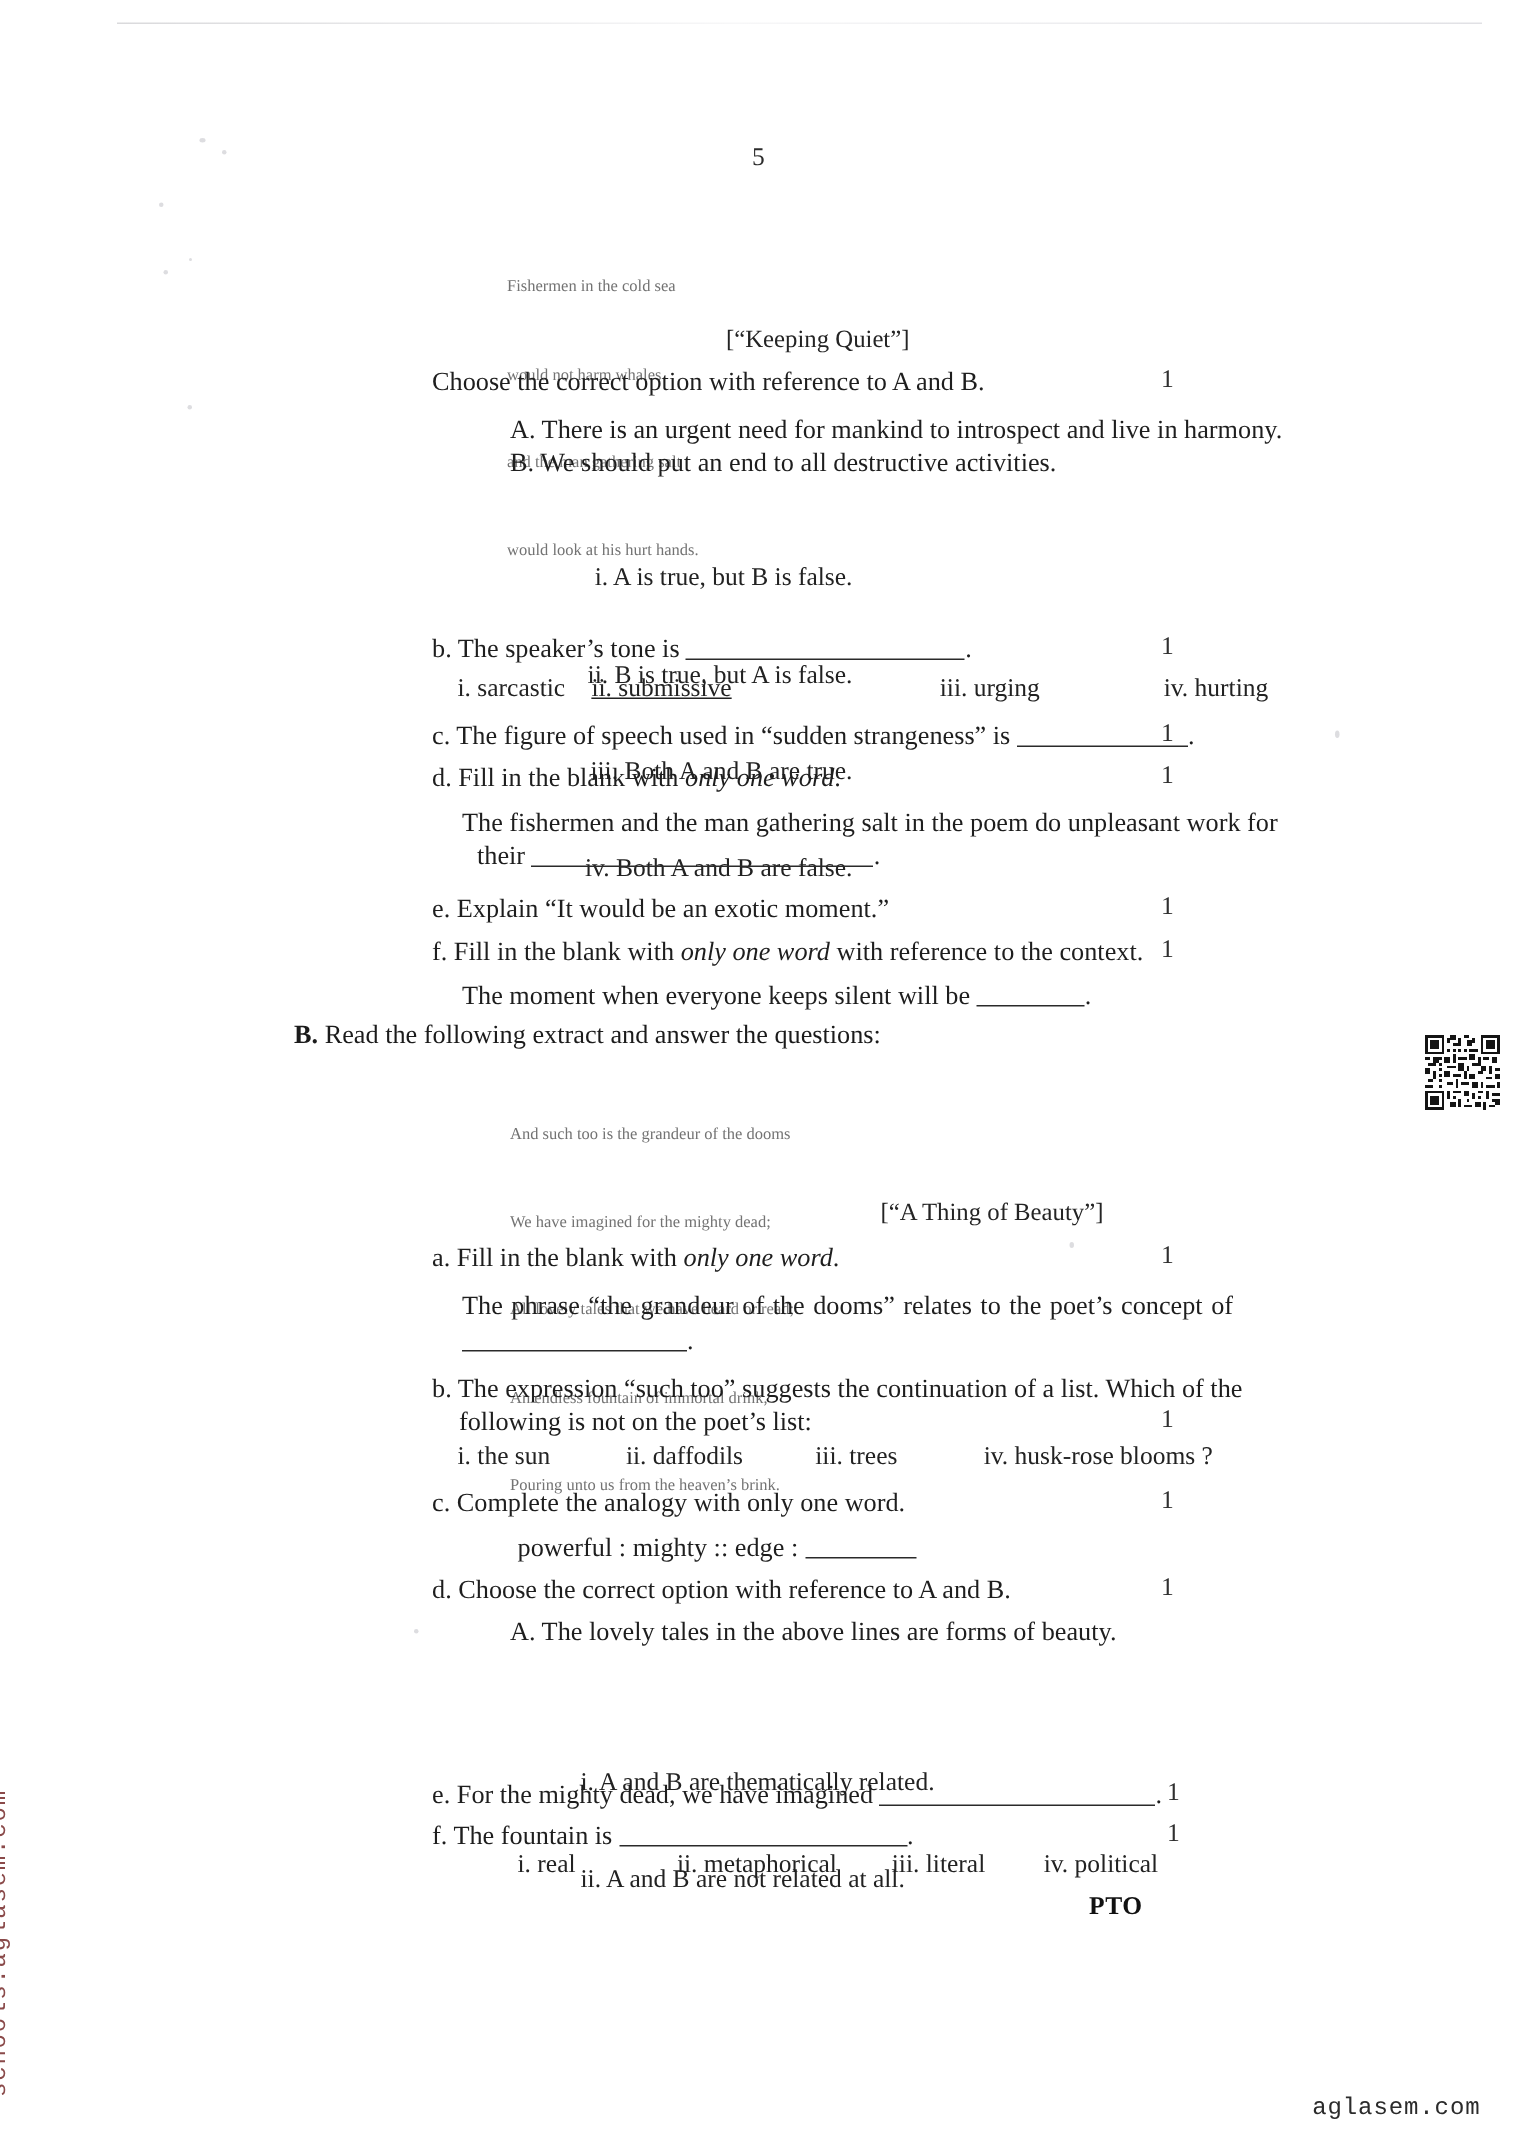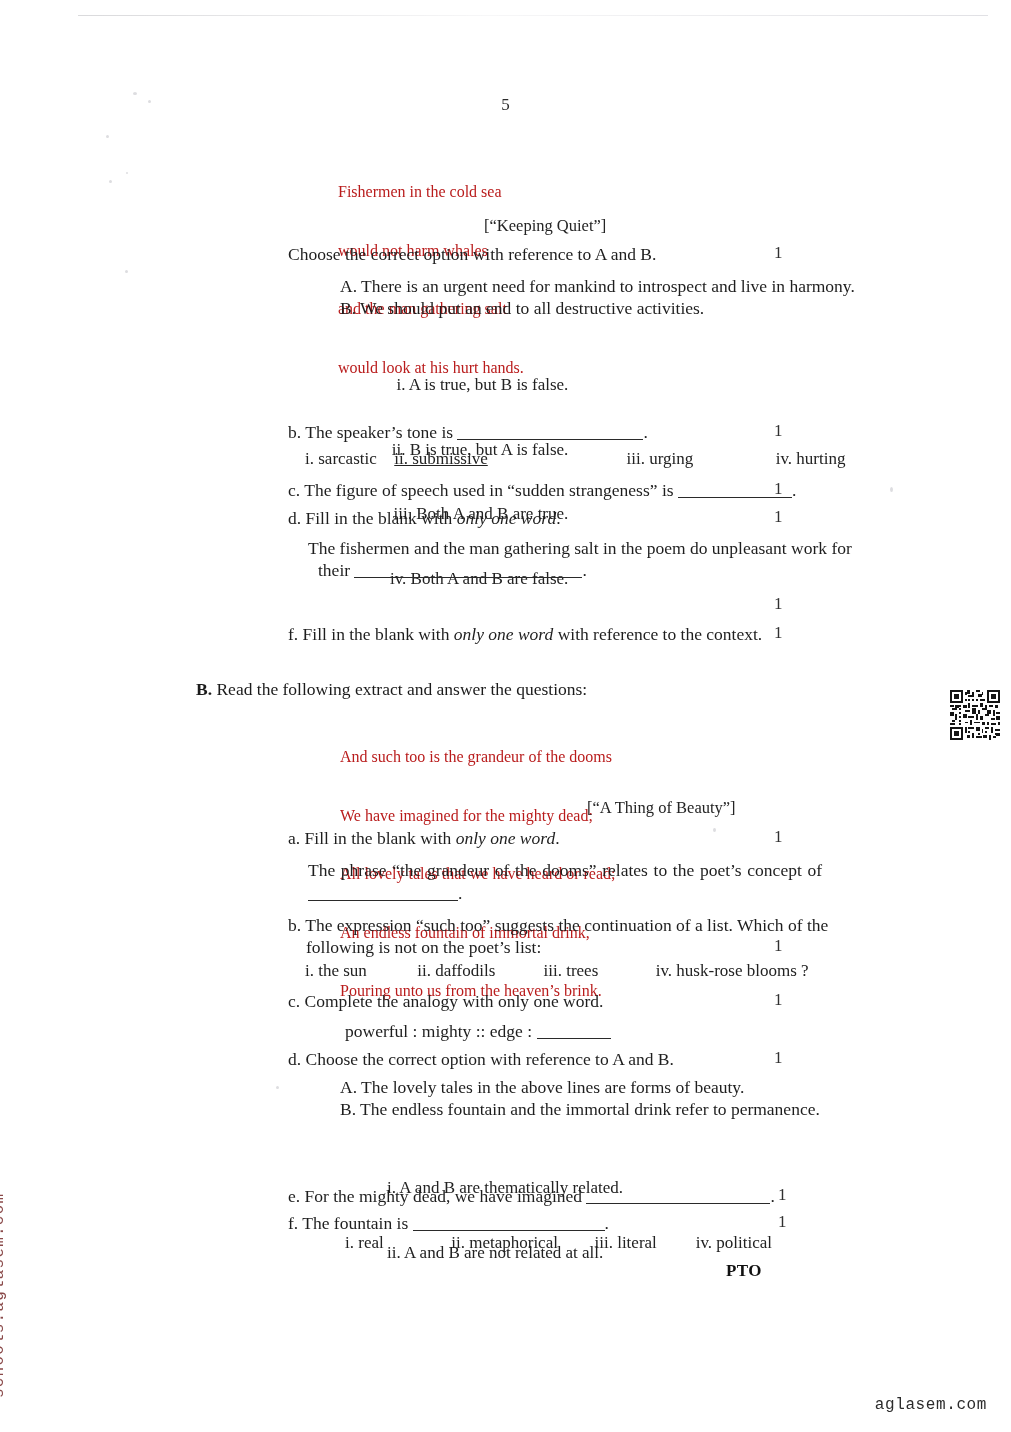--- a/index.html
+++ b/index.html
@@ -46,23 +46,23 @@
     top: 95px;
     left: 0;
     width: 1011px;
     text-align: center;
     font-size: 17px;
     color: #2c2c2c;
   }
 
   .poem {
     position: absolute;
-    font-size: 16px;
+    font-size: 11px;
     line-height: 19.5px;
-    color: #b91c1c;
+    color: #737373;
     white-space: pre;
   }
   .poem-line { display: block; }
 
   .source {
     position: absolute;
     font-size: 16.5px;
     color: #242424;
   }
 
@@ -236,28 +236,36 @@
     <span>Fill in the blank with </span><span class="ital">only one word</span><span>.</span>
   </div>
   <div class="marks" style="left:774px; top:507px;">1</div>
 
   <div class="qline" style="left:308px; top:537px;">The fishermen and the man gathering salt in the poem do unpleasant work for</div>
   <div class="qline" style="left:318px; top:559px;">
     <span>their</span>
     <span class="blank" style="width:228px;"></span><span>.</span>
   </div>
 
+  <div class="qline" style="left:288px; top:594px;">
+    <span>e.</span>
+    <span>Explain “It would be an exotic moment.”</span>
+  </div>
   <div class="marks" style="left:774px; top:594px;">1</div>
 
   <div class="qline" style="left:288px; top:623px;">
     <span>f.</span>
     <span>Fill in the blank with </span><span class="ital">only one word</span><span> with reference to the context.</span>
   </div>
   <div class="marks" style="left:774px; top:623px;">1</div>
 
+  <div class="qline" style="left:308px; top:652px;">
+    <span>The moment when everyone keeps silent will be</span>
+    <span class="blank" style="width:72px;"></span><span>.</span>
+  </div>
 
   <div class="section-head" style="left:196px; top:679px;">
     <span class="bold">B.</span>
     <span>Read the following extract and answer the questions:</span>
   </div>
 
   <div class="poem" style="left:340px; top:708px;">
     <span class="poem-line">And such too is the grandeur of the dooms</span>
     <span class="poem-line">We have imagined for the mighty dead;</span>
     <span class="poem-line">All lovely tales that we have heard or read;</span>
@@ -302,21 +310,20 @@
     <span class="blank" style="width:74px;"></span>
   </div>
 
   <div class="qline" style="left:288px; top:1048px;">
     <span>d.</span>
     <span>Choose the correct option with reference to A and B.</span>
   </div>
   <div class="marks" style="left:774px; top:1048px;">1</div>
 
   <div class="stmt" style="left:340px; top:1076px;">A. The lovely tales in the above lines are forms of beauty.</div>
-  <div class="stmt" style="left:340px; top:1098px;">B. The endless fountain and the immortal drink refer to permanence.</div>
 
   <div class="romlist" style="left:348px; top:1134px;margin-left:39px;">
     <span>i. A and B are thematically related.</span>
     <span>ii. A and B are not related at all.</span>
   </div>
 
   <div class="qline" style="left:288px; top:1185px;">
     <span>e.</span>
     <span>For the mighty dead, we have imagined</span>
     <span class="blank" style="width:184px;"></span><span>.</span>

